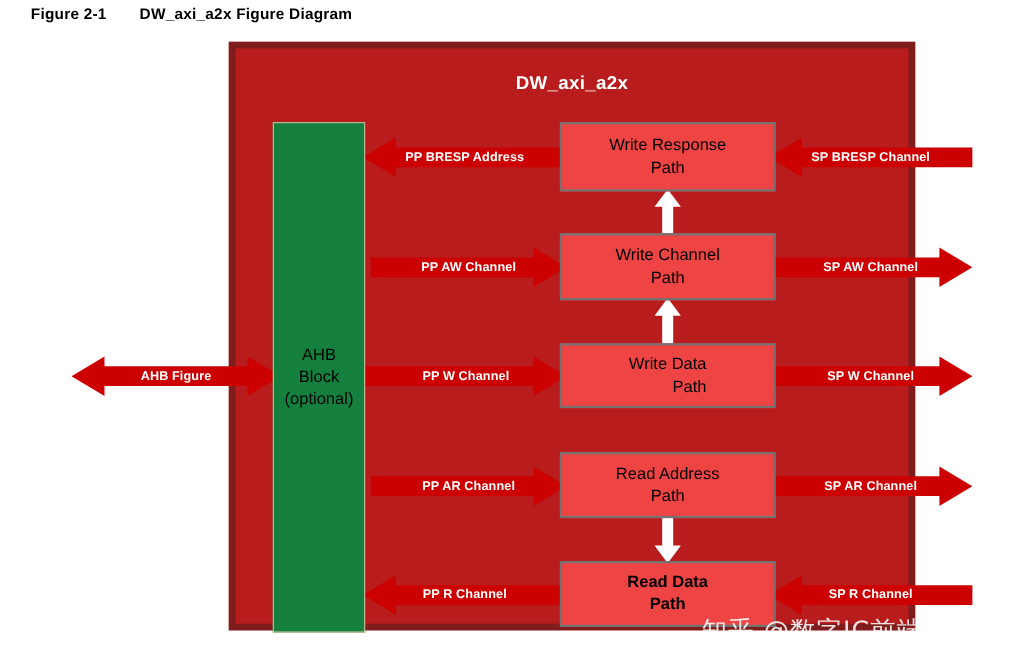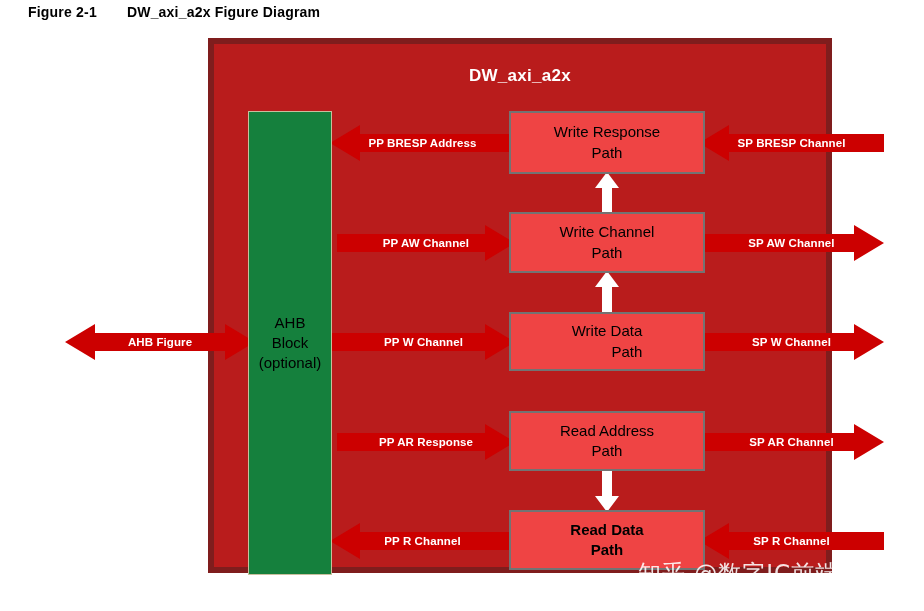--- a/index.html
+++ b/index.html
@@ -259,21 +259,21 @@
   <svg width="185" height="38" viewBox="0 0 185 38" preserveAspectRatio="none">
     <polygon points="185,19 155,1 155,10 0,10 0,28 155,28 155,37" fill="#cc0000"></polygon>
   </svg>
   <span class="arrow-label">SP W Channel</span>
 </div>
 
 <div class="arrow-row" id="arr-pp-ar">
   <svg width="178" height="38" viewBox="0 0 178 38" preserveAspectRatio="none">
     <polygon points="178,19 148,1 148,10 0,10 0,28 148,28 148,37" fill="#cc0000"></polygon>
   </svg>
-  <span class="arrow-label">PP AR Response</span>
+  <span class="arrow-label">PP AR Channel</span>
 </div>
 
 <div class="arrow-row" id="arr-sp-ar">
   <svg width="185" height="38" viewBox="0 0 185 38" preserveAspectRatio="none">
     <polygon points="185,19 155,1 155,10 0,10 0,28 155,28 155,37" fill="#cc0000"></polygon>
   </svg>
   <span class="arrow-label">SP AR Channel</span>
 </div>
 
 <div class="arrow-row" id="arr-pp-r">

